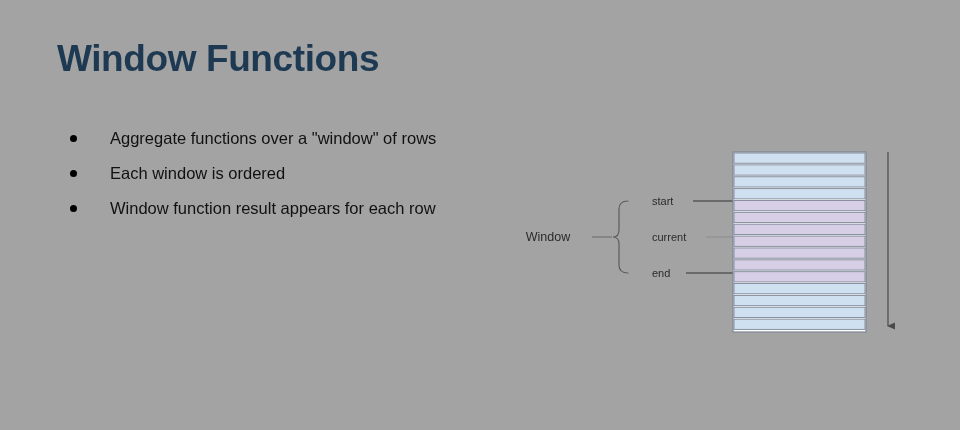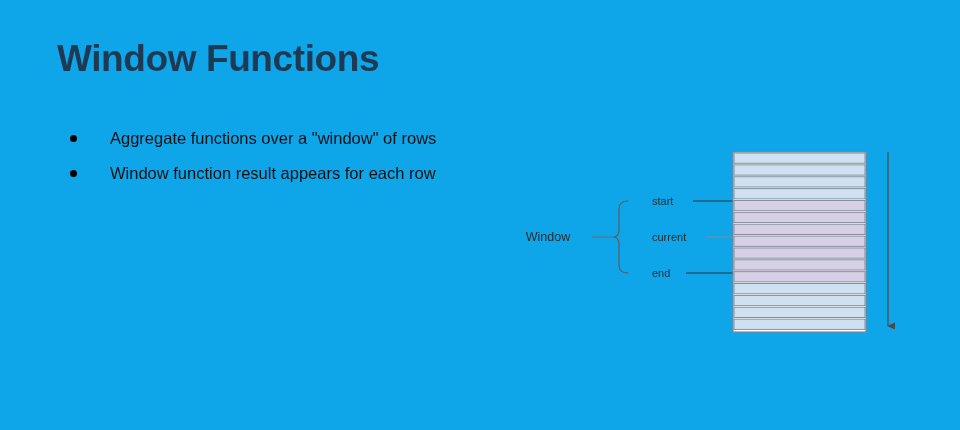--- a/index.html
+++ b/index.html
@@ -10,21 +10,21 @@
     width: 960px;
     height: 430px;
     background: #ffffff;
     font-family: "Liberation Sans", sans-serif;
     overflow: hidden;
     position: relative;
   }
   .slide {
     position: absolute;
     inset: 0;
-    background: #0ea5e9;
+    background: #a3a3a3;
   }
   .slide-title {
     position: absolute;
     left: 57px;
     top: 38px;
     font-size: 37px;
     font-weight: bold;
     color: #1e3a52;
     letter-spacing: -0.4px;
     line-height: 1.15;
@@ -90,20 +90,24 @@
 
   <div class="slide-title">Window Functions</div>
 
   <ul class="bullet-list">
     <li class="bullet-item">
       <span class="bullet-dot"></span>
       <span class="bullet-text">Aggregate functions over a "window" of rows</span>
     </li>
     <li class="bullet-item">
       <span class="bullet-dot"></span>
+      <span class="bullet-text">Each window is ordered</span>
+    </li>
+    <li class="bullet-item">
+      <span class="bullet-dot"></span>
       <span class="bullet-text">Window function result appears for each row</span>
     </li>
   </ul>
 
   <div class="diagram">
     <svg width="420" height="230" viewBox="0 0 420 230" xmlns="http://www.w3.org/2000/svg">
 
       <defs>
         <marker id="arrowDark" markerWidth="7" markerHeight="7" refX="6" refY="3" orient="auto">
           <path d="M0,0 L7,3 L0,6 z" fill="#333333"></path>

